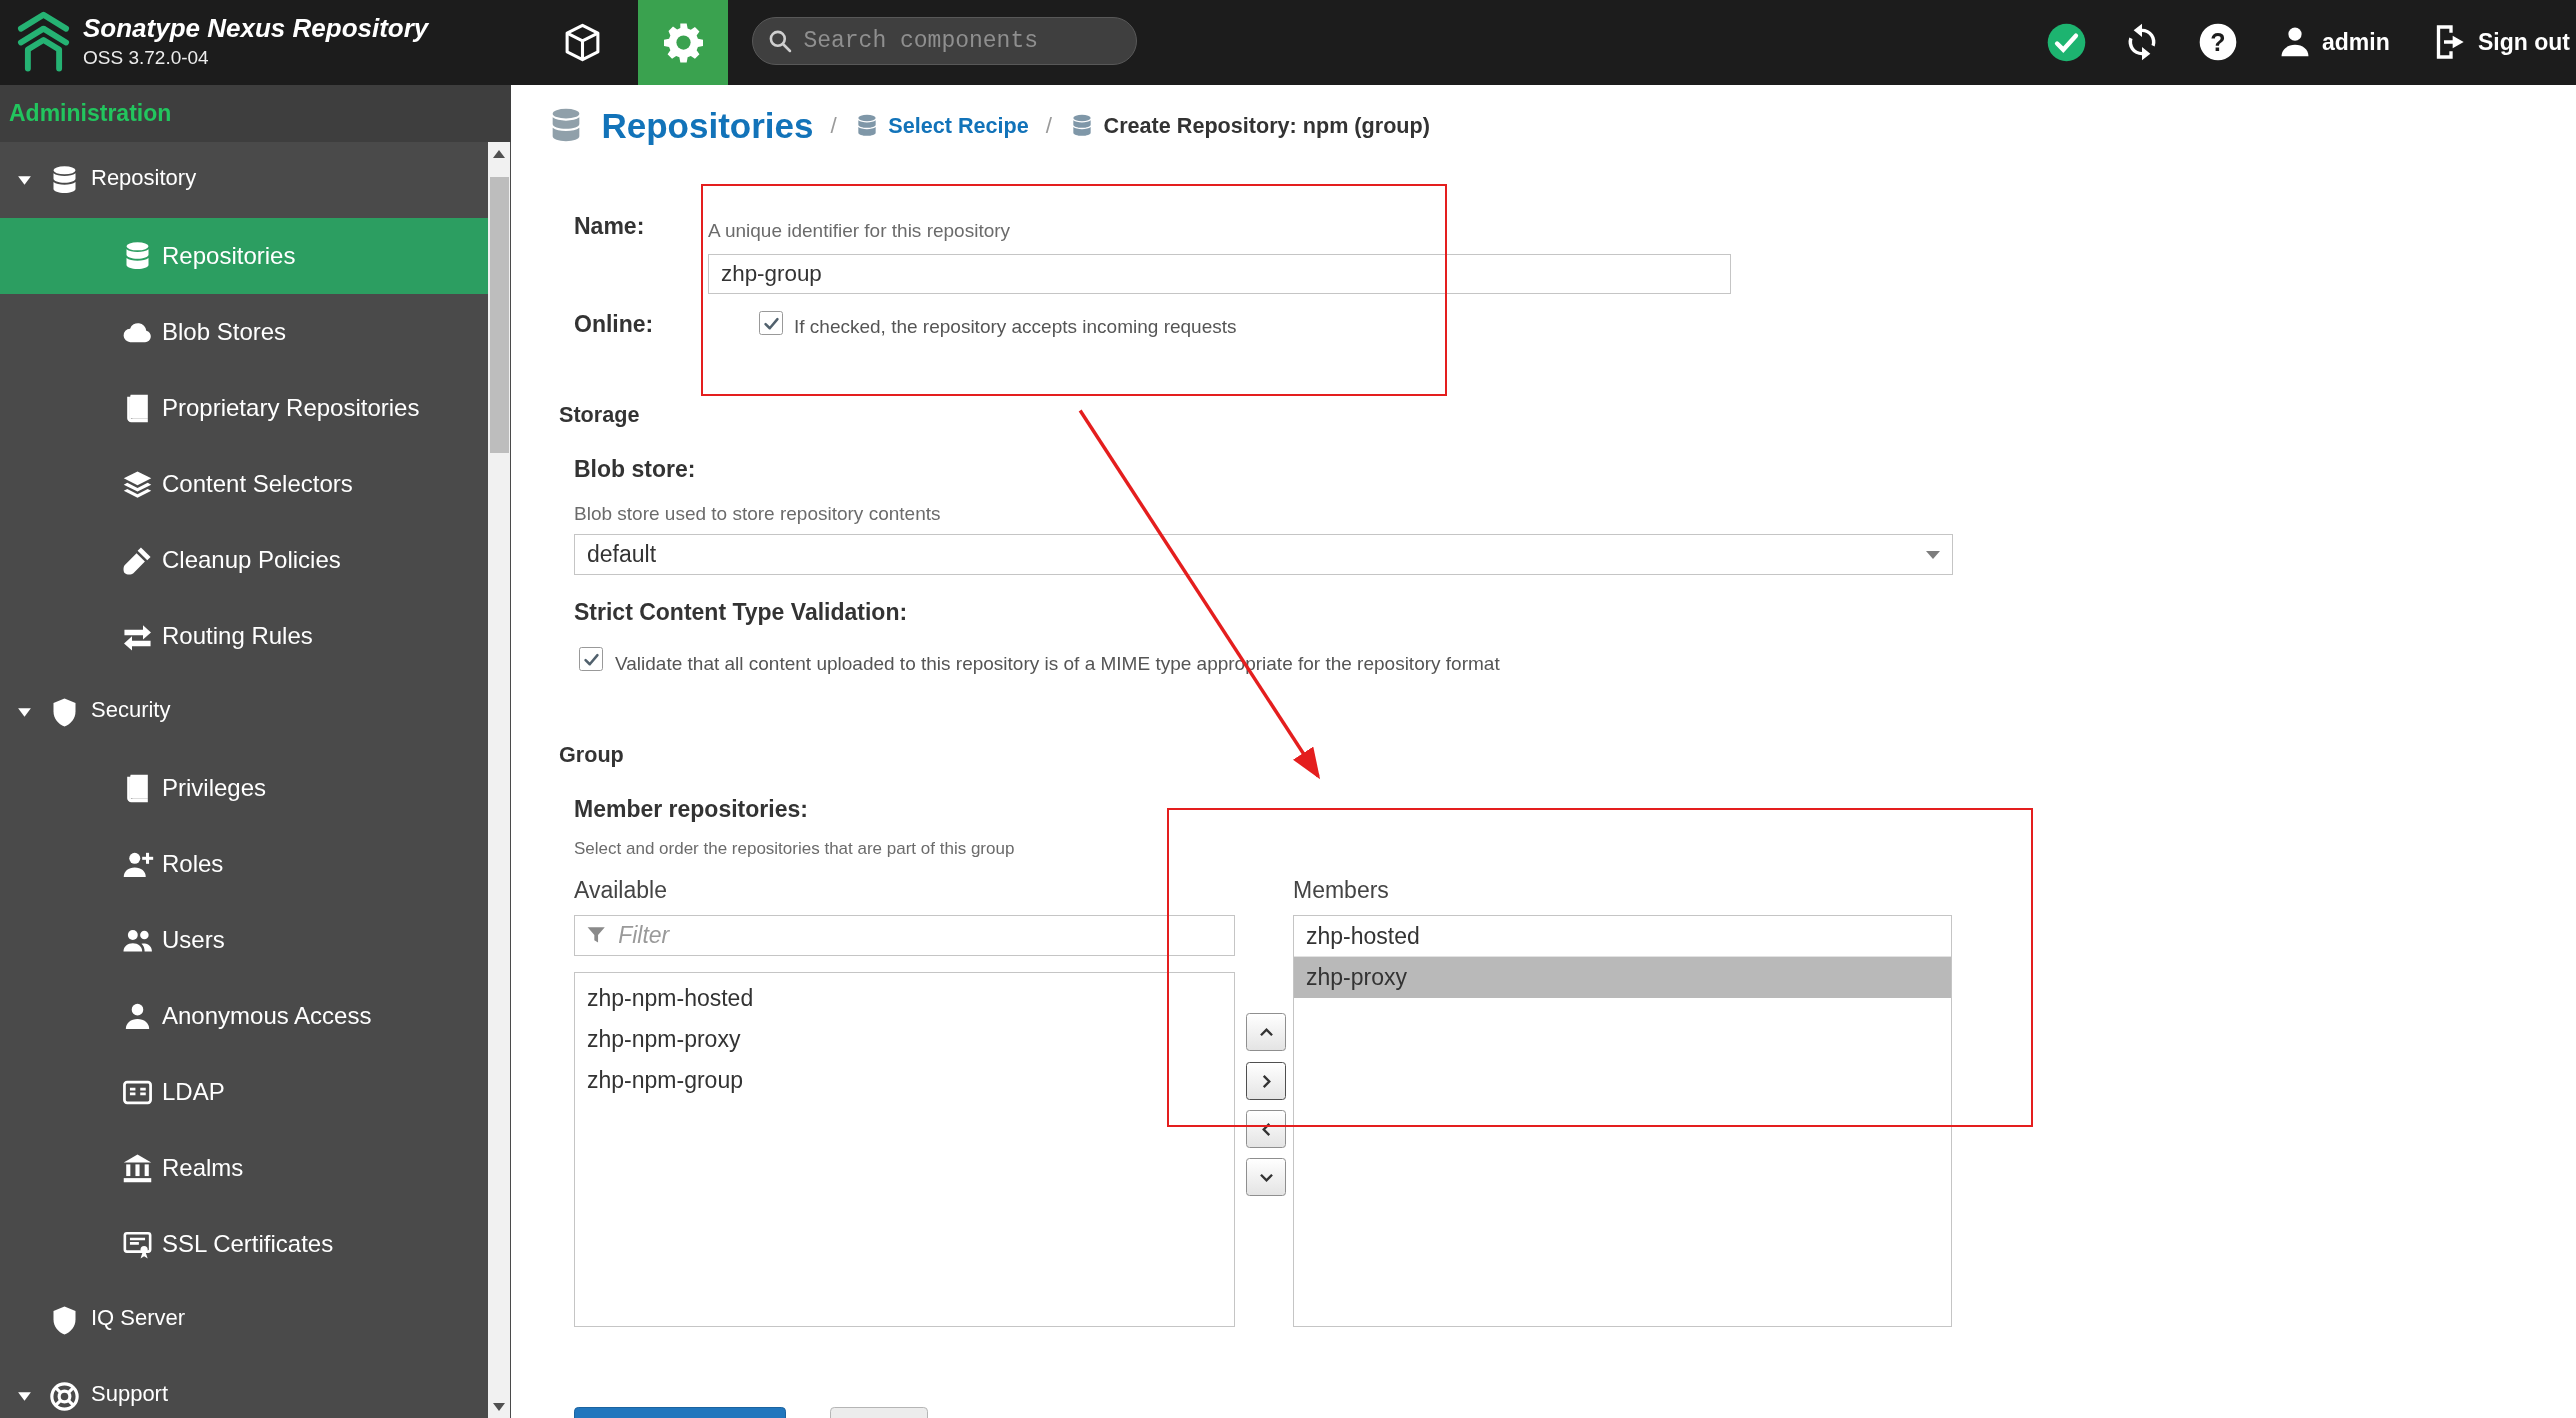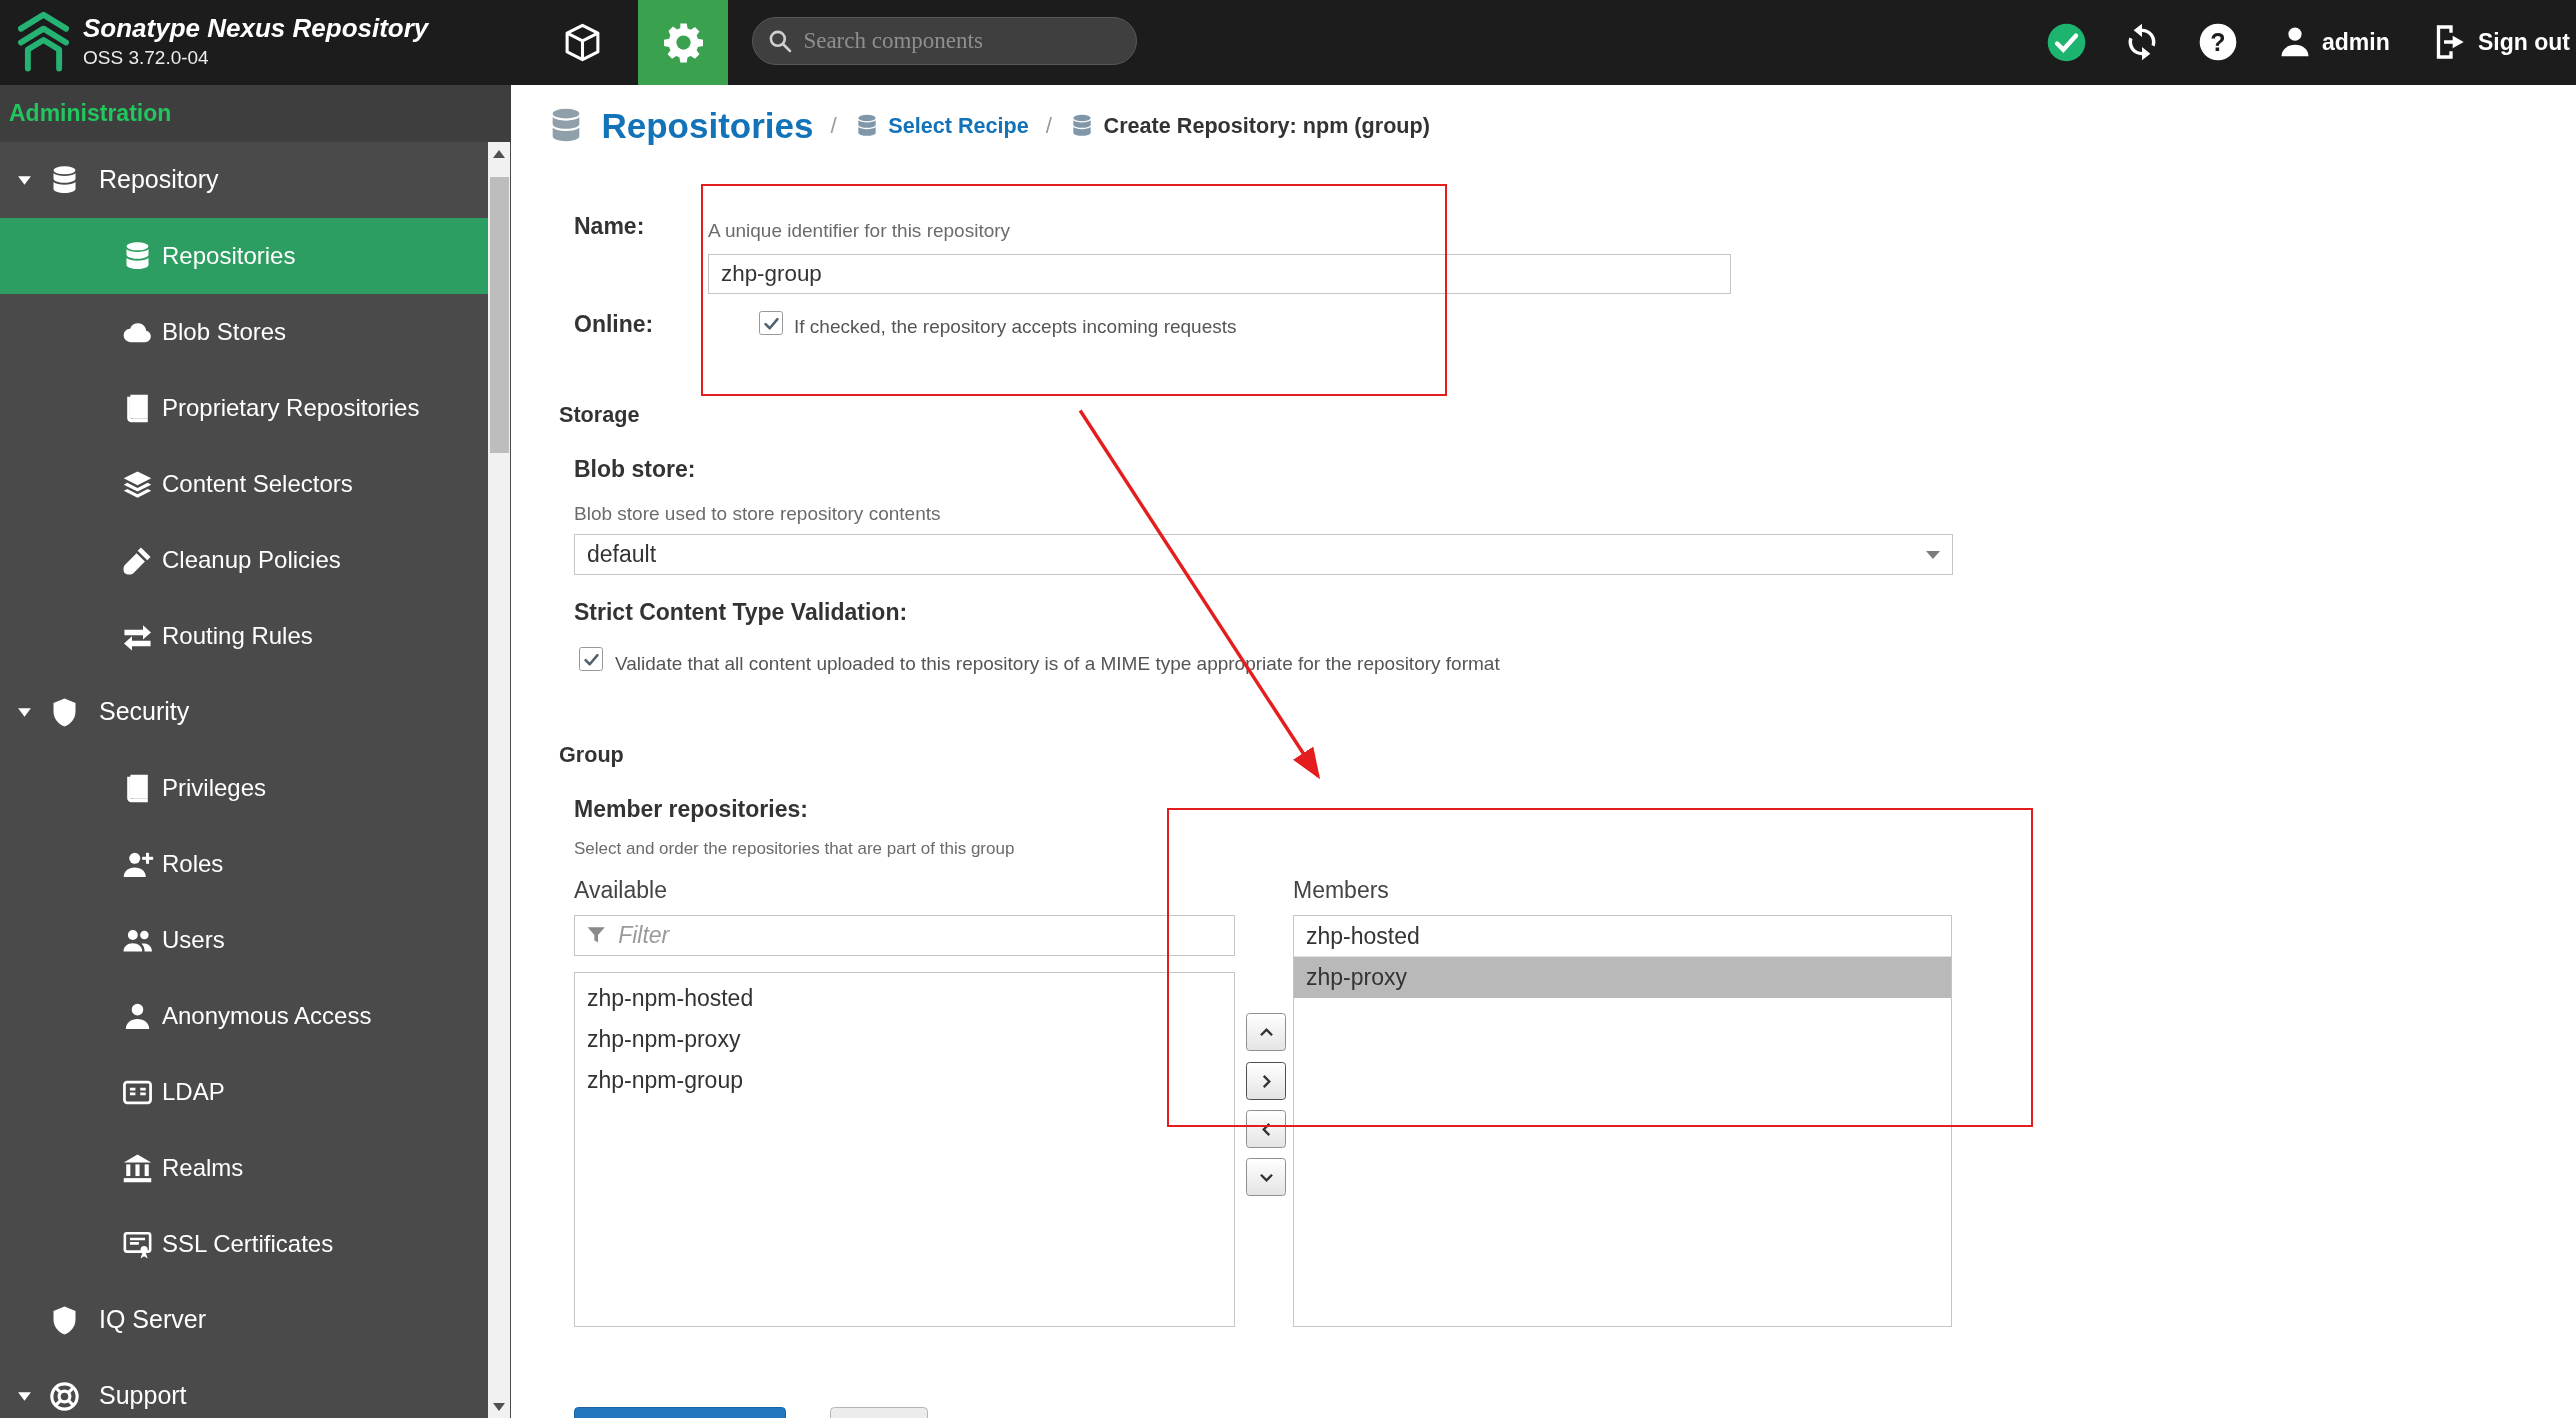--- a/index.html
+++ b/index.html
@@ -15,39 +15,39 @@
   .logo { position:absolute; left:14px; top:7px; width:59px; height:71px; }
   .brand { position:absolute; left:83px; top:13px; }
   .brand-title { font-size:26px; font-weight:bold; color:#fff; white-space:nowrap;font-style:italic; }
   .brand-sub { font-size:19px; color:#ededed; margin-top:2.6px; }
   .tbi { position:absolute; color:#fff; }
   .browse-btn { left:562px; top:21.6px; width:41px; height:41px; }
   .gear-tab { position:absolute; left:638px; top:0; width:90px; height:85px; background:#3aa24f; display:flex; align-items:center; justify-content:center; }
   .gear-tab .i { width:45px; height:45px; color:#fff; }
   .search-box { position:absolute; left:752px; top:17px; width:385px; height:48px; background:#3f3f3f; border:0.9px solid #585858; border-radius:24px; display:flex; align-items:center; padding-left:14px; }
   .search-box .i { width:26px; height:26px; color:#cfcfcf; flex:0 0 auto; }
-  .search-input { flex:1; margin-left:10.4px; margin-right:14px; background:transparent; border:none; outline:none; color:#e8e8e8; font-size:23px; font-family:Liberation Serif, serif; }
+  .search-input { flex:1; margin-left:10.4px; margin-right:14px; background:transparent; border:none; outline:none; color:#e8e8e8; font-size:23px; font-family:Liberation Mono, monospace; }
   .search-input::placeholder { color:#8f8f8f; }
   .ic-check { left:2046px; top:21.6px; width:41px; height:41px; }
   .ic-refresh { left:2122px; top:22.4px; width:40px; height:40px; }
   .ic-help { left:2198px; top:22.4px; width:40px; height:40px; }
   .ic-user { left:2276px; top:23px; width:38px; height:38px; }
   .user-label { position:absolute; left:2322px; top:29px; font-size:23px; font-weight:bold; color:#fff; }
   .ic-signout { left:2431px; top:22.4px; width:40px; height:40px; }
   .signout-label { position:absolute; left:2478px; top:29px; font-size:23px; font-weight:bold; color:#fff; white-space:nowrap; }
 
   
   .sidebar { position:absolute; left:0; top:85px; width:511px; height:1334px; background:#4a4a4a; z-index:20; }
   .admin-header { height:57px; background:#3e3e3e; color:#22c55e; font-size:23px; font-weight:bold; display:flex; align-items:center; padding-left:9px; }
   .nav { position:absolute; left:0; top:57px; width:488px; }
   .nav-row { position:relative; height:76px; cursor:pointer; }
   .nav-row.active { background:#2c9e61; }
   .nav-caret { position:absolute; left:15.5px; top:30px; width:17px; height:17px; color:#fff; }
   .nav-icon { position:absolute; left:48px; top:21.6px; width:33px; height:33px; color:#fff; }
-  .nav-label { position:absolute; left:99px; top:23px; font-size:25px; color:#fff; white-space:nowrap; }
+  .nav-label { position:absolute; left:91px; top:23px; font-size:22px; color:#fff; white-space:nowrap; }
   .nav-row.sub .nav-icon { left:121px; }
   .nav-row.sub .nav-label { left:162px; font-size:24px; top:24px; }
 
   
   .sb { position:absolute; left:488px; top:57px; width:22.4px; height:1277px; background:#f1f1f1; }
   .sb-btn { position:absolute; left:0; width:22.4px; height:24px; display:flex; align-items:center; justify-content:center; background:#f1f1f1; }
   .sb-btn.up { top:0; }
   .sb-btn.down { bottom:0; }
   .tri-up { width:0; height:0; border-left:6px solid transparent; border-right:6px solid transparent; border-bottom:8.6px solid #505050; }
   .tri-down { width:0; height:0; border-left:6px solid transparent; border-right:6px solid transparent; border-top:8.6px solid #505050; }

